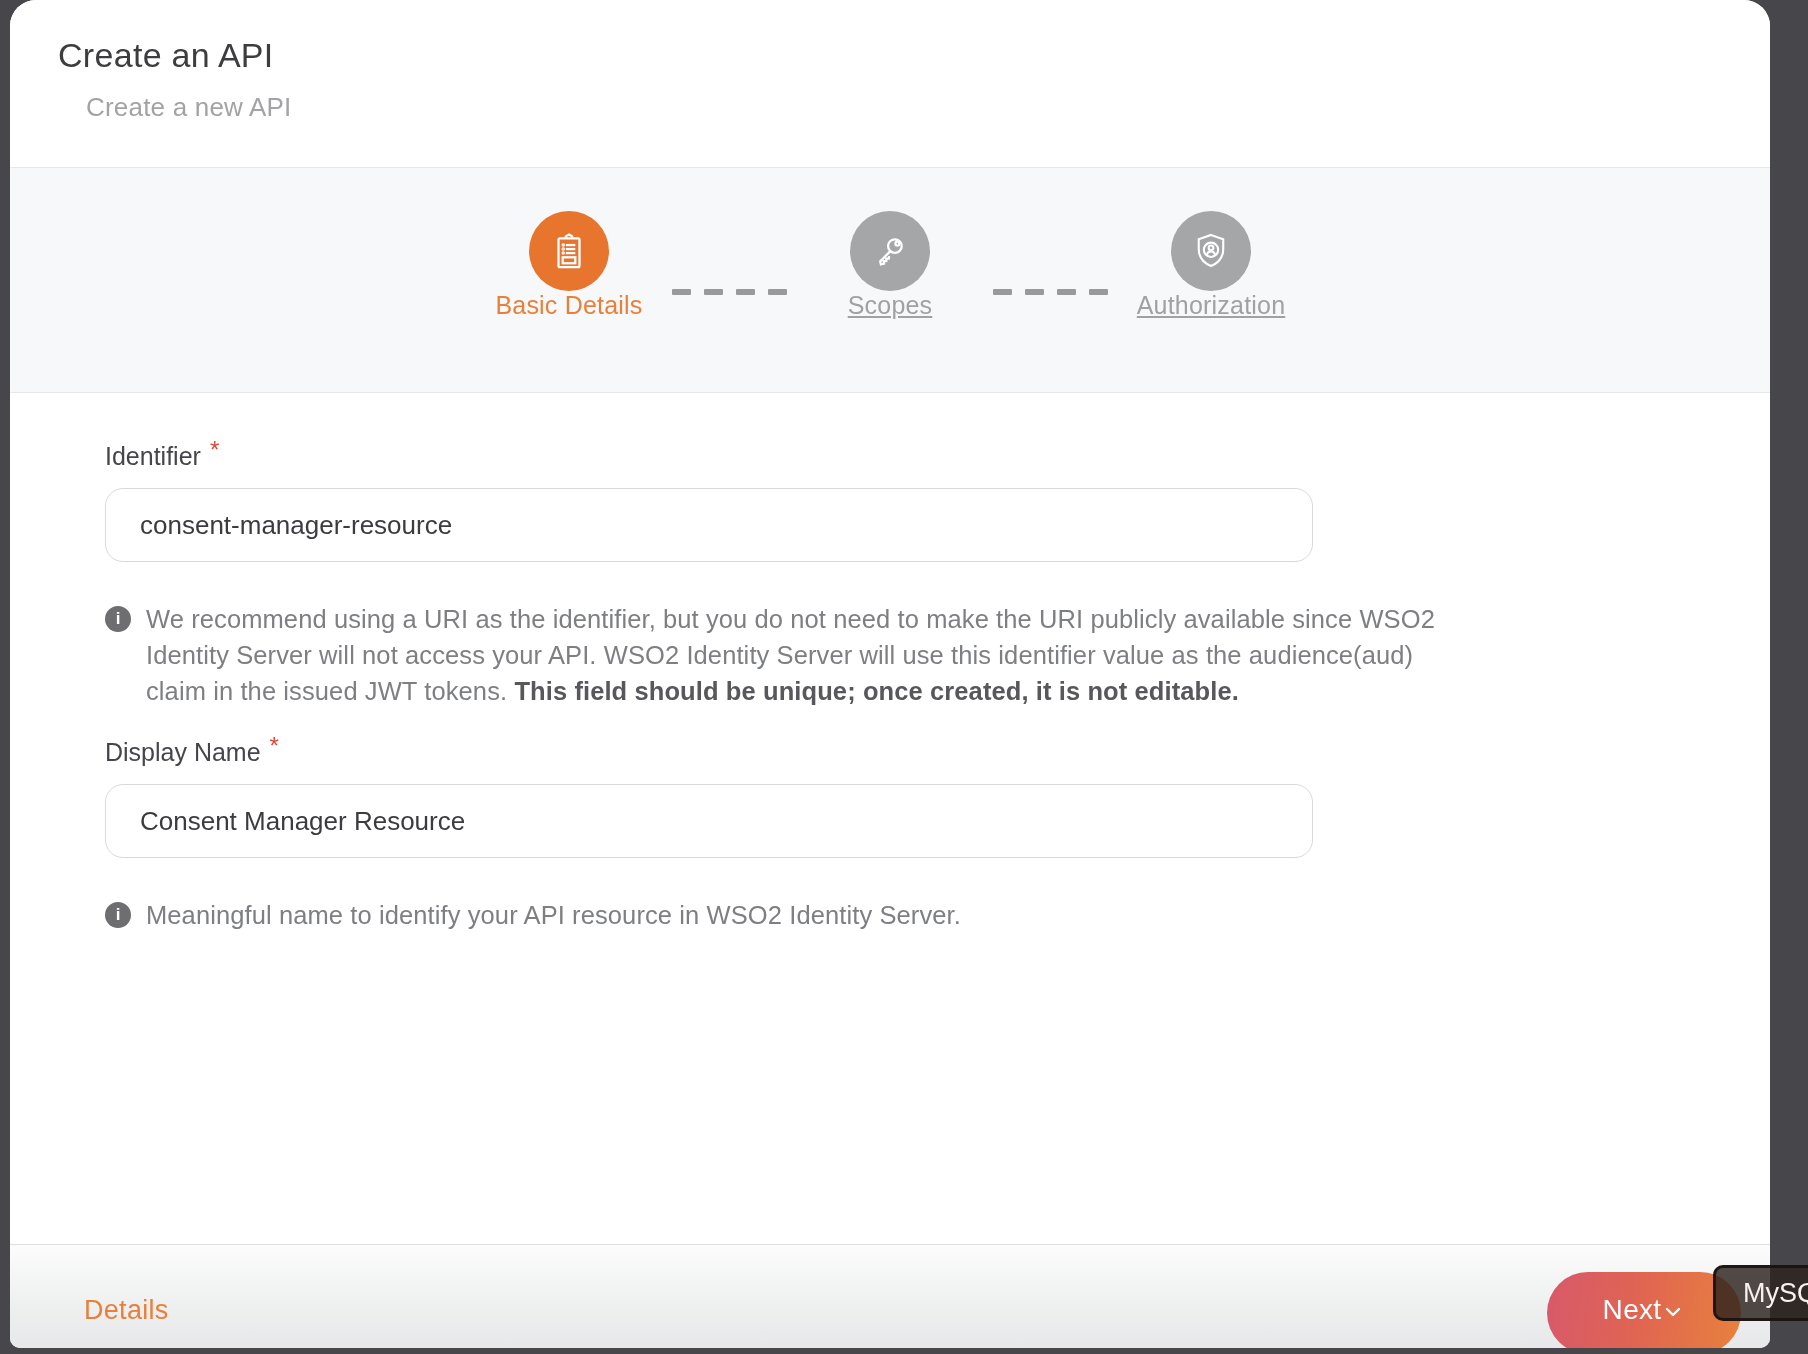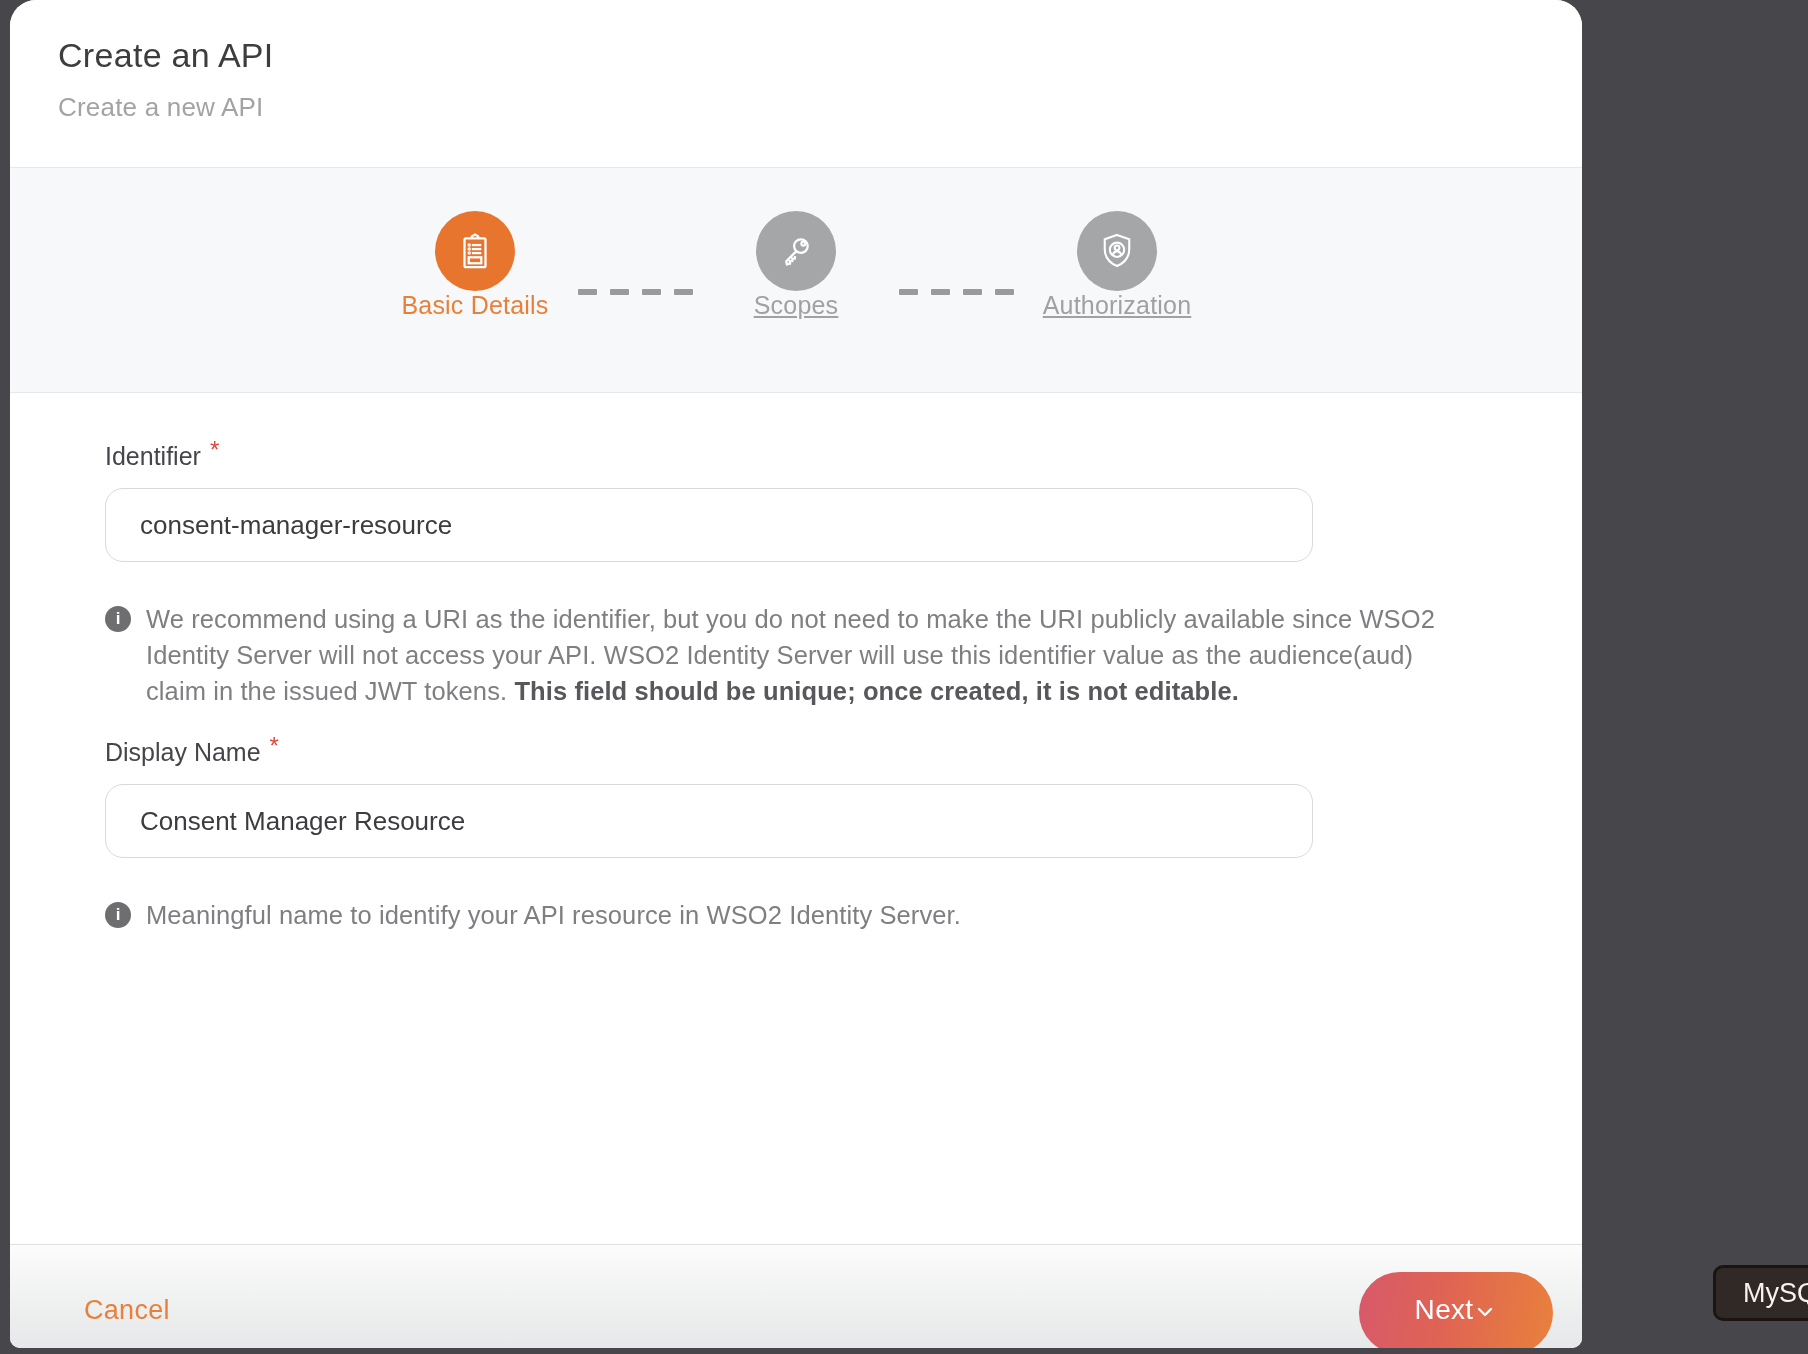--- a/index.html
+++ b/index.html
@@ -4,30 +4,30 @@
 <style>
   * { margin:0; padding:0; box-sizing:border-box; }
   html,body { width:1808px; height:1354px; overflow:hidden; }
   body {
     font-family:"Liberation Sans", sans-serif;
     background:#47474b;
     position:relative;
   }
   .modal {
     position:absolute; left:10px; top:0;
-    width:1572px; height:1348px;
+    width:1760px; height:1348px;
     background:#ffffff;
     border-radius:26px 26px 10px 10px;
     display:flex; flex-direction:column;
     overflow:hidden;
   }
   
   .header { height:167px; padding:36px 0 0 48px; background:#fff; flex:none; }
   .title { font-size:34px; font-weight:500; color:#3d3d3f; letter-spacing:.3px; }
-  .subtitle { margin-top:17px; font-size:26px; color:#a3a3a6; letter-spacing:.2px; }
+  .subtitle { margin-top:17px; font-size:26px; color:#a3a3a6; letter-spacing:.2px;margin-left:28px; }
   
   .stepper {
     flex:none; height:226px;
     background:#f7f8f9;
     border-top:1px solid #e7e8ea; border-bottom:1px solid #e7e8ea;
     display:flex; justify-content:center; align-items:flex-start;
     padding-top:43px;
   }
   .step { width:200px; display:flex; flex-direction:column; align-items:center; }
   .step-circle {
@@ -184,21 +184,21 @@
     <input class="text-input" type="text" readonly="" value="Consent Manager Resource" style="">
 
     <div class="hint">
       <span class="info-icon">i</span>
       <div class="hint-text">Meaningful name to identify your API resource in WSO2 Identity Server.</div>
     </div>
 
   </div>
 
   <div class="footer">
-    <div class="cancel-link">Cancel</div>
+    <div class="cancel-link">Details</div>
     <button class="next-btn">
       <span>Next</span>
       <svg width="24" height="24" viewBox="0 0 24 24" fill="none" stroke="#ffffff" stroke-width="2.4" stroke-linecap="round" stroke-linejoin="round">
         <path d="M6 9 L12 15 L18 9"></path>
       </svg>
     </button>
   </div>
 
 </div>
 

